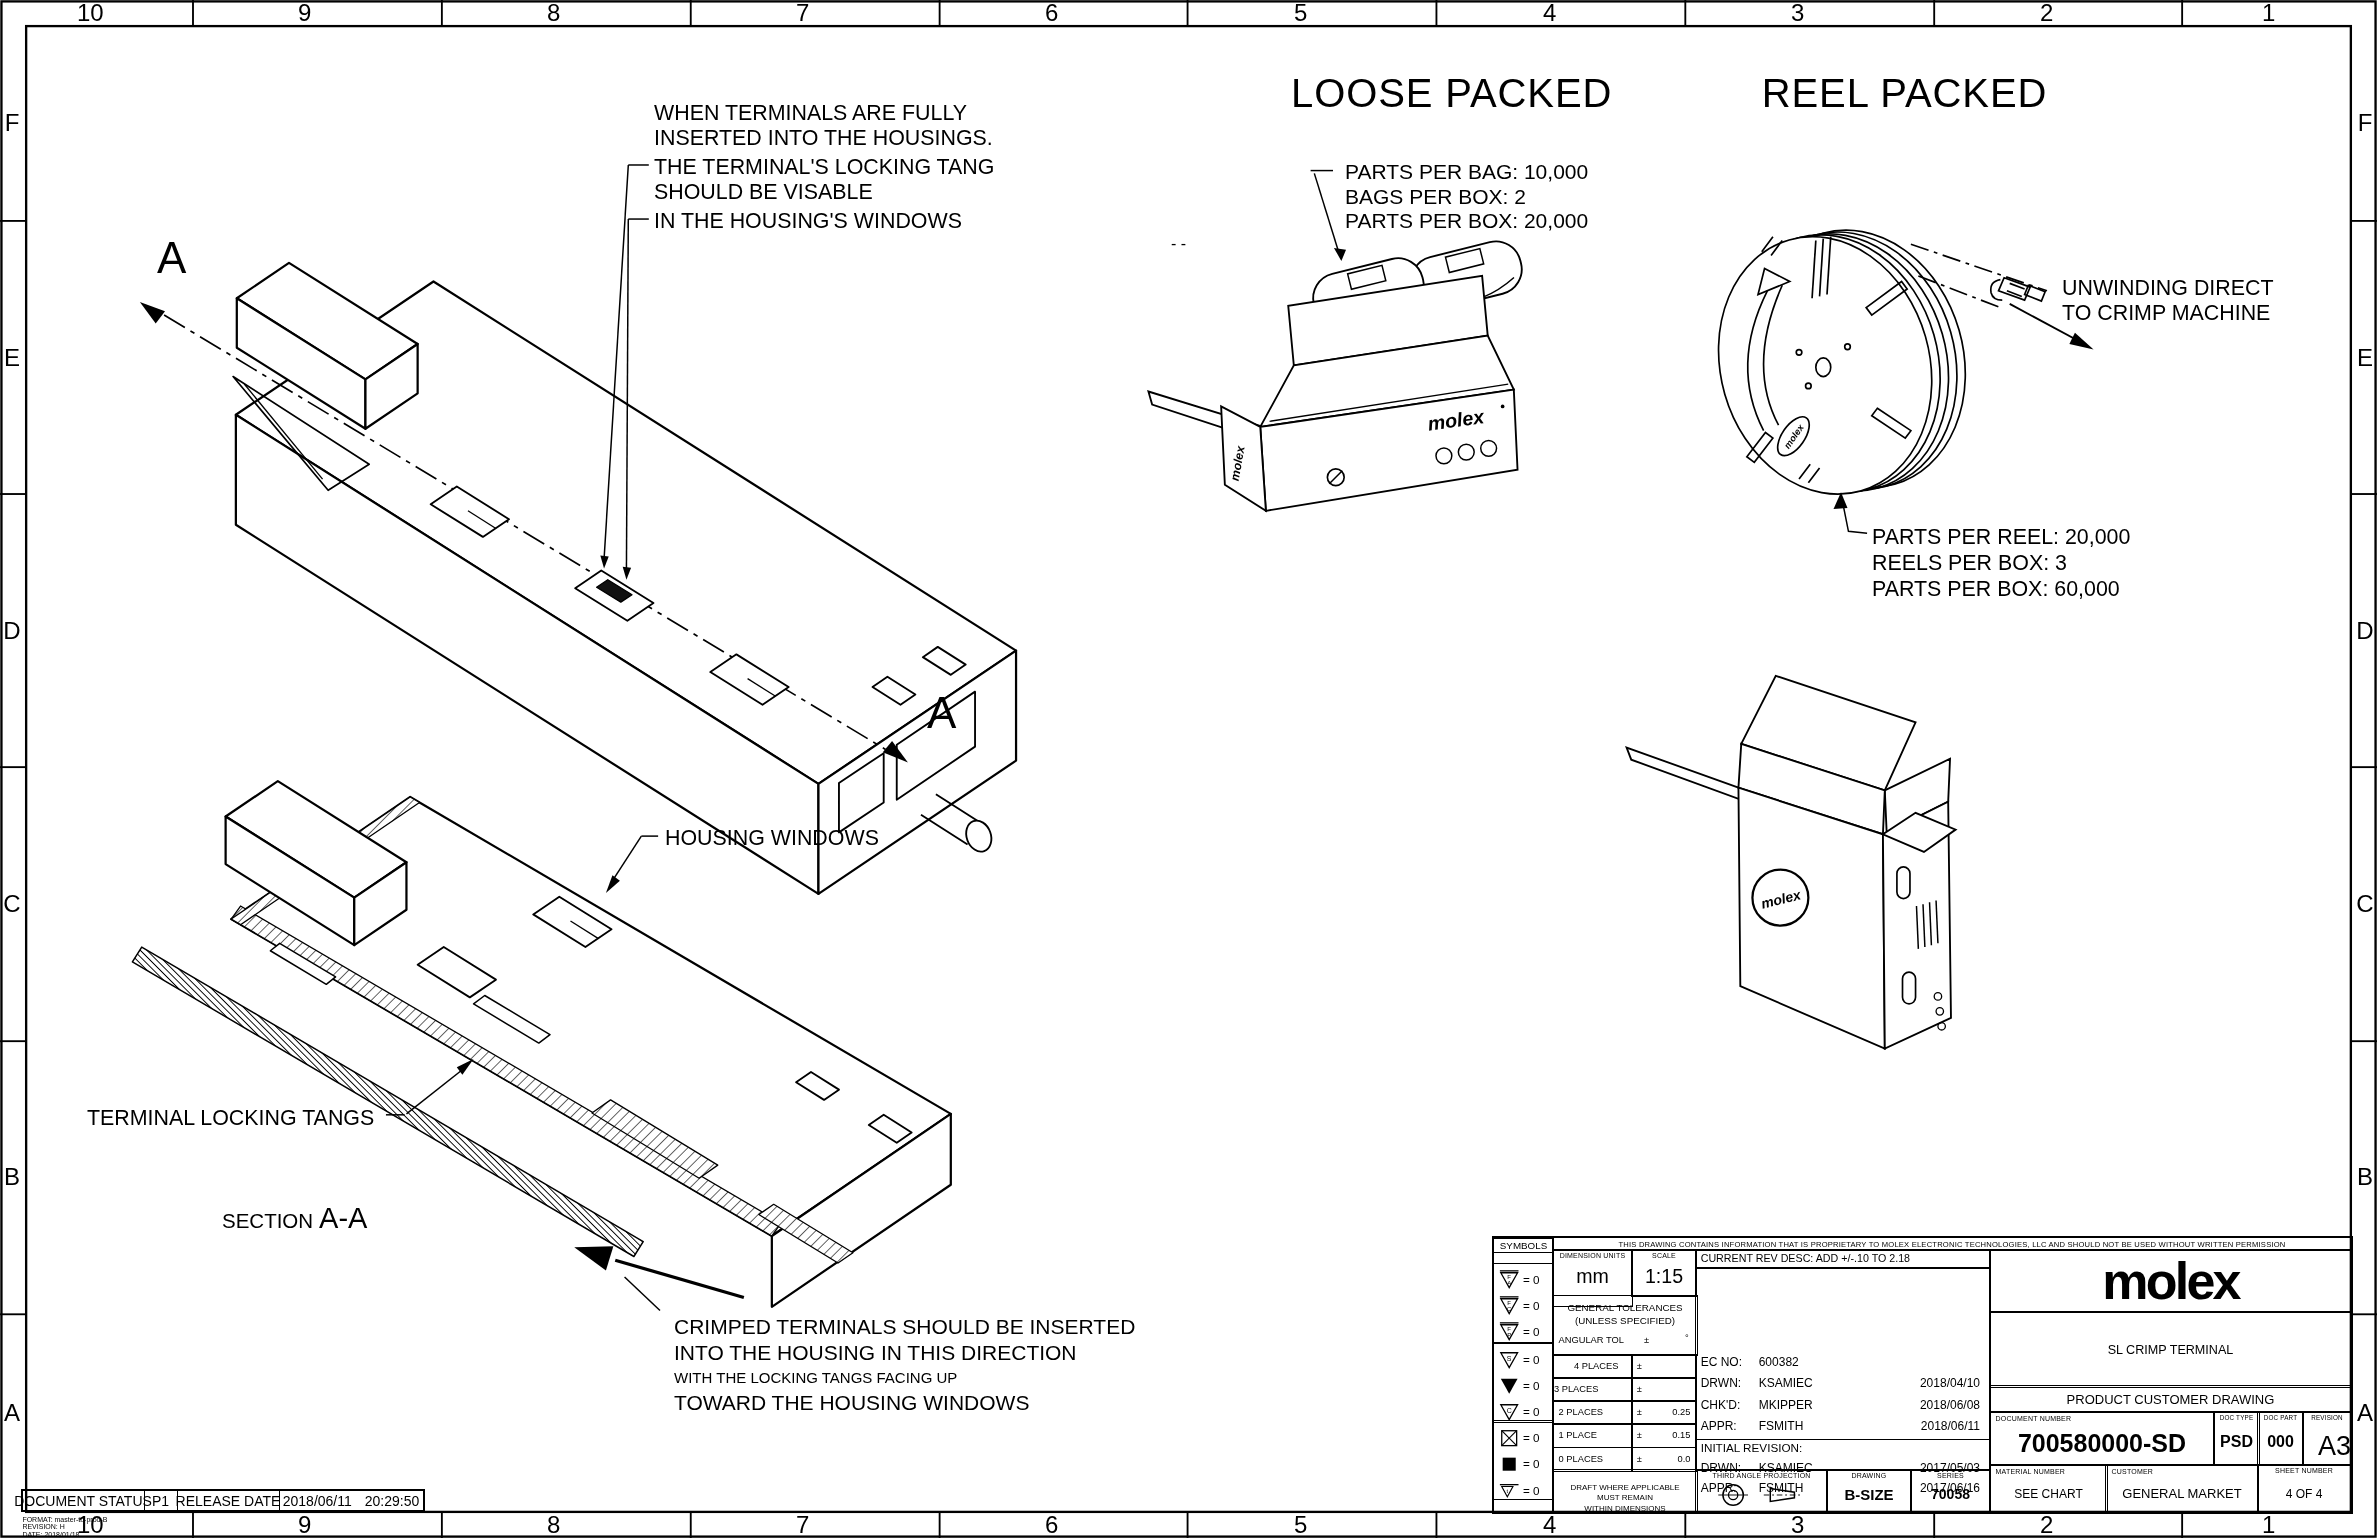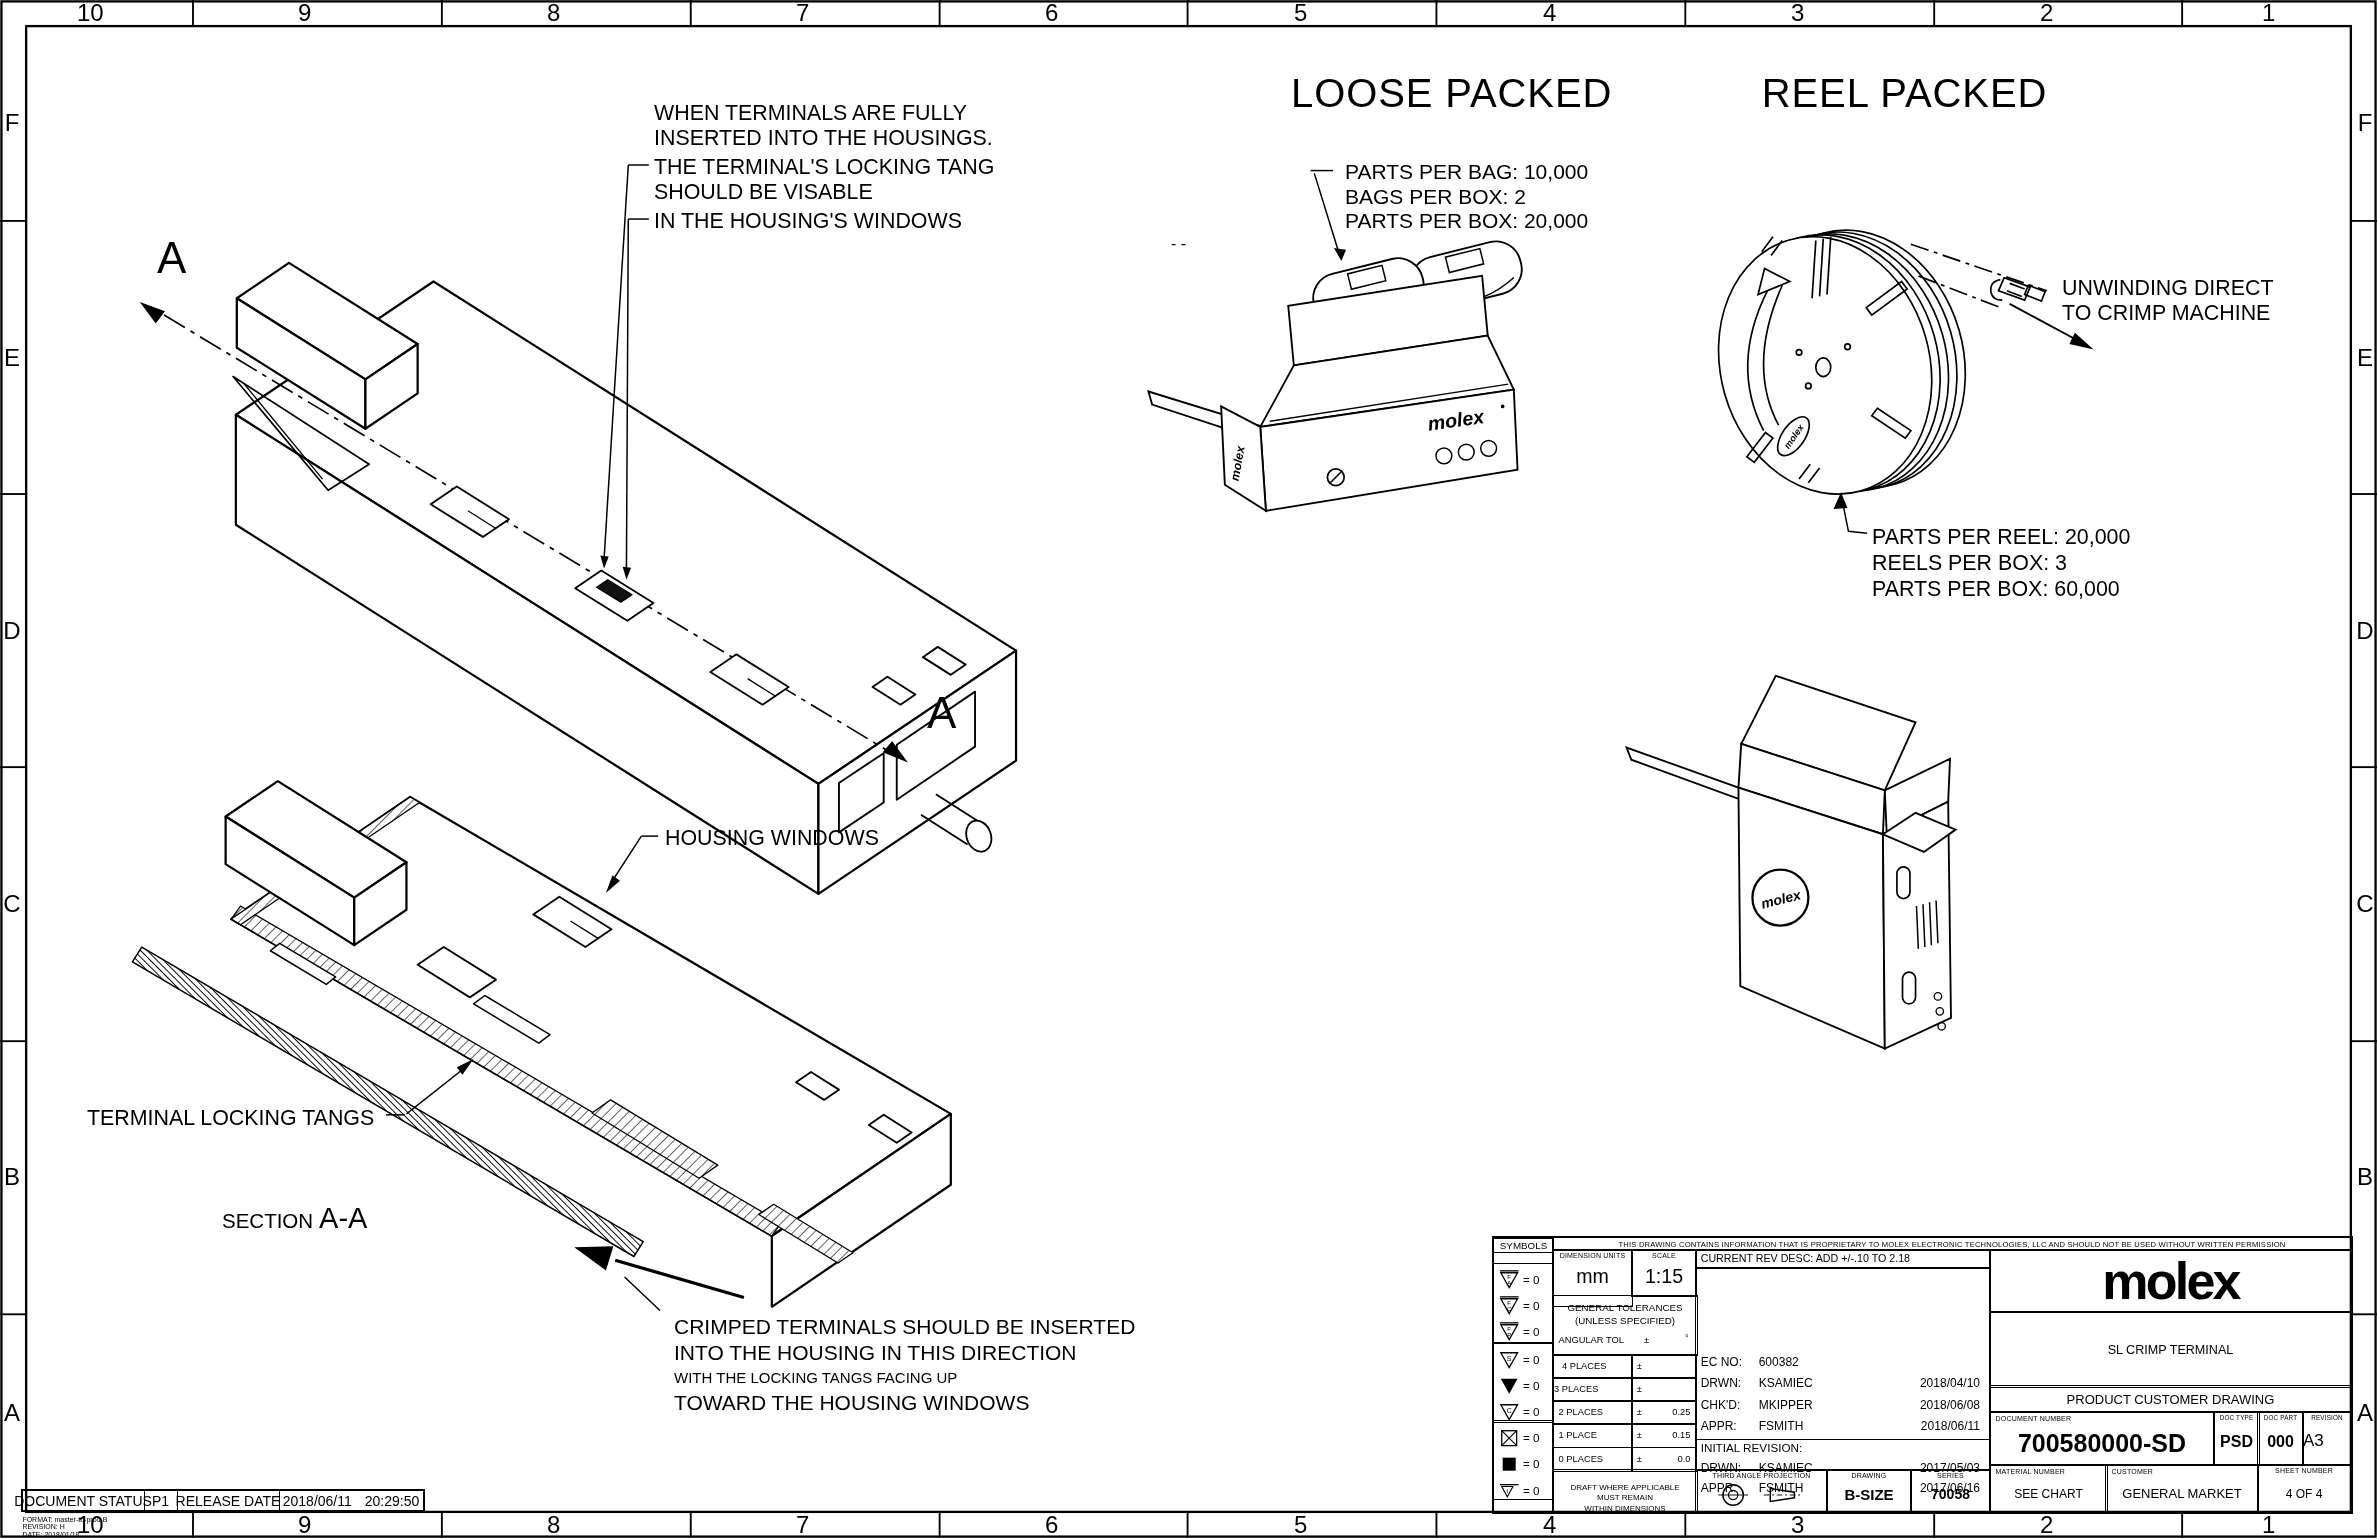--- a/index.html
+++ b/index.html
@@ -427,21 +427,21 @@
     <div class="hd">SCALE</div>
     <div style="position:absolute;left:0;right:0;top:15px;text-align:center;font-size:19.6px">1:15</div>
   </div>
   <div class="c" style="left:59px;top:58px;width:144px;height:59px">
     <div style="position:absolute;left:0;right:0;top:5.6px;text-align:center;font-size:9.8px">GENERAL TOLERANCES</div>
     <div style="position:absolute;left:0;right:0;top:18.6px;text-align:center;font-size:9.8px">(UNLESS SPECIFIED)</div>
     <div style="position:absolute;left:5.6px;top:39px;font-size:9.3px">ANGULAR TOL</div>
     <div style="position:absolute;left:91px;top:39px;font-size:9.3px">±</div>
     <div style="position:absolute;left:132px;top:37px;font-size:9.3px">°</div>
   </div>
-  <div class="c" style="left:59px;top:117px;width:79px;height:23px;line-height:23px;padding-left:9px;font-size:9.3px">4 PLACES</div>
+  <div class="c" style="left:59px;top:117px;width:79px;height:23px;line-height:23px;padding-left:21px;font-size:9.3px">4 PLACES</div>
   <div class="c" style="left:138px;top:117px;width:64px;height:23px;line-height:23px;font-size:9.3px"><span style="padding-left:4.7px">±</span><span style="position:absolute;right:5.6px"></span></div>
   <div class="c" style="left:59px;top:140px;width:79px;height:23px;line-height:23px;padding-left:1px;font-size:9.3px">3 PLACES</div>
   <div class="c" style="left:138px;top:140px;width:64px;height:23px;line-height:23px;font-size:9.3px"><span style="padding-left:4.7px">±</span><span style="position:absolute;right:5.6px"></span></div>
   <div class="c" style="left:59px;top:163px;width:79px;height:23px;line-height:23px;padding-left:5.6px;font-size:9.3px">2 PLACES</div>
   <div class="c" style="left:138px;top:163px;width:64px;height:23px;line-height:23px;font-size:9.3px"><span style="padding-left:4.7px">±</span><span style="position:absolute;right:5.6px">0.25</span></div>
   <div class="c" style="left:59px;top:186px;width:79px;height:23px;line-height:23px;padding-left:5.6px;font-size:9.3px">1 PLACE</div>
   <div class="c" style="left:138px;top:186px;width:64px;height:23px;line-height:23px;font-size:9.3px"><span style="padding-left:4.7px">±</span><span style="position:absolute;right:5.6px">0.15</span></div>
   <div class="c" style="left:59px;top:210px;width:79px;height:23px;line-height:23px;padding-left:5.6px;font-size:9.3px">0 PLACES</div>
   <div class="c" style="left:138px;top:210px;width:64px;height:23px;line-height:23px;font-size:9.3px"><span style="padding-left:4.7px">±</span><span style="position:absolute;right:5.6px">0.0</span></div>
   <div class="c" style="left:59px;top:232px;width:144px;height:41px;padding-top:13px">
@@ -490,21 +490,21 @@
   <div class="c" style="left:720px;top:174px;width:45px;height:53px">
     <div class="hd" style="font-size:6.3px">DOC TYPE</div>
     <div style="position:absolute;left:0;right:0;top:20.5px;text-align:center;font-size:16px;font-weight:600">PSD</div>
   </div>
   <div class="c" style="left:764px;top:174px;width:45px;height:53px">
     <div class="hd" style="font-size:6.3px">DOC PART</div>
     <div style="position:absolute;left:0;right:0;top:20.5px;text-align:center;font-size:16px;font-weight:600">000</div>
   </div>
   <div class="c" style="left:809px;top:174px;width:48px;height:53px">
     <div class="hd" style="font-size:6.3px">REVISION</div>
-    <div style="position:absolute;left:0;right:0;top:18.6px;text-align:left;font-size:17px">A3</div>
+    <div style="position:absolute;left:0;right:0;top:18.6px;text-align:right;font-size:27px">A3</div>
   </div>
   <div class="c" style="left:496px;top:227px;width:117px;height:47px">
     <div class="hdl">MATERIAL NUMBER</div>
     <div style="position:absolute;left:0;right:0;top:22.4px;text-align:center;font-size:12px">SEE CHART</div>
   </div>
   <div class="c" style="left:612px;top:227px;width:152px;height:47px">
     <div class="hdl">CUSTOMER</div>
     <div style="position:absolute;left:0;right:0;top:21.4px;text-align:center;font-size:13px">GENERAL MARKET</div>
   </div>
   <div class="c" style="left:764px;top:227px;width:92px;height:47px">

